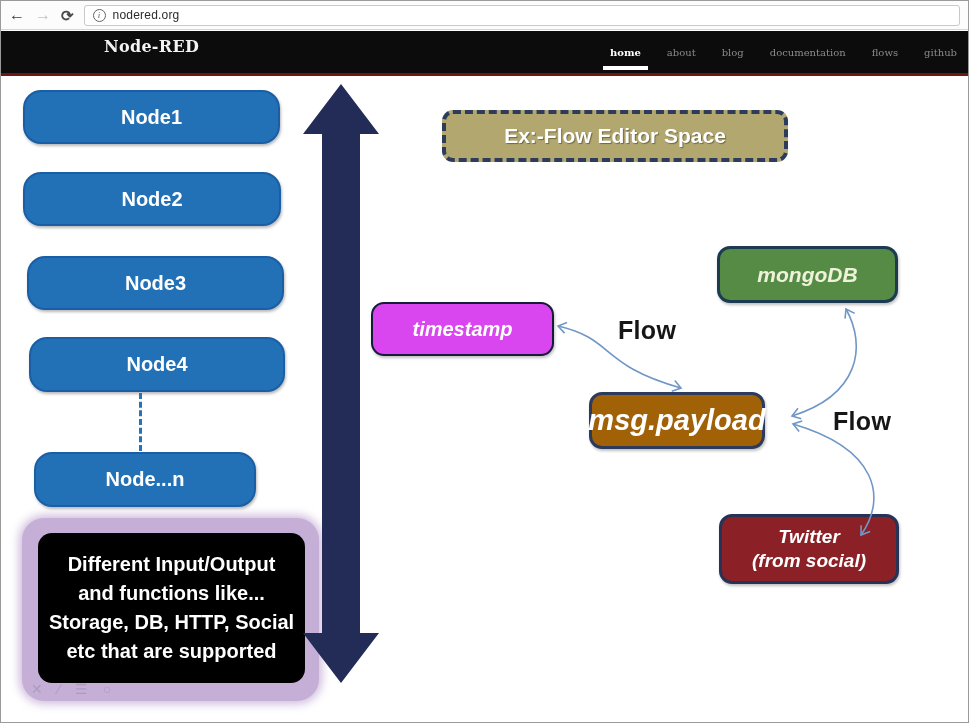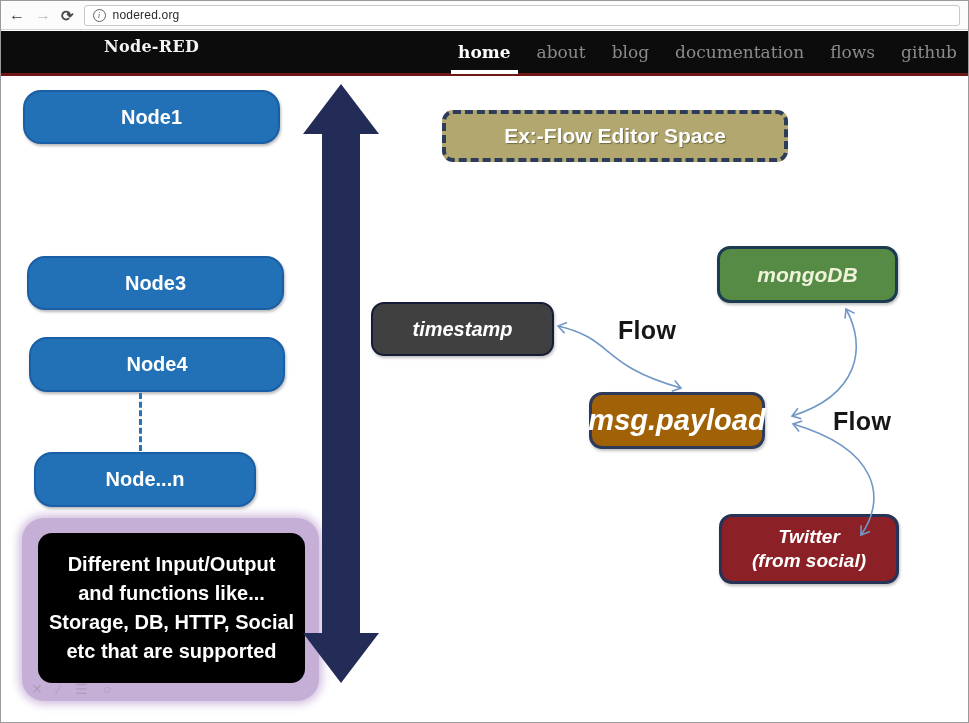--- a/index.html
+++ b/index.html
@@ -33,21 +33,21 @@
     position:absolute;left:0;top:30px;right:0;height:45px;background:#0c0c0c;
     border-bottom:3px solid #6e1715;
   }
   .brand{
     position:absolute;left:103px;top:0;height:30px;display:flex;align-items:center;
     color:#f3f3f3;font-family:"DejaVu Serif","Liberation Serif",serif;
     font-weight:bold;font-size:16px;letter-spacing:.3px;
   }
   .nav-links{
     position:absolute;right:11px;top:0;height:42px;display:flex;align-items:center;gap:26px;
-    font-family:"DejaVu Serif","Liberation Serif",serif;font-size:17px;
+    font-family:"DejaVu Serif","Liberation Serif",serif;font-size:10px;
   }
   .nav-link{color:#8b8b8b;cursor:pointer;position:relative;padding:4px 0;}
   .nav-link.active{color:#ffffff;font-weight:bold;}
   .nav-link.active::after{
     content:"";position:absolute;left:-7px;right:-7px;bottom:-8px;height:4px;background:#ffffff;
   }
   
   .node-box{
     position:absolute;background:#2271b6;border:2px solid #1a5ea6;border-radius:18px;
     color:#ffffff;font-size:20px;font-weight:bold;display:flex;align-items:center;
@@ -70,21 +70,21 @@
   .flow-editor{
     position:absolute;left:441px;top:109px;width:346px;height:52px;background:#b2a76f;
     border:4px dashed #2c3c5a;border-radius:11px;display:flex;align-items:center;
     justify-content:center;color:#fff;font-size:21px;font-weight:bold;
     text-shadow:1px 1px 1px rgba(90,85,50,.75);
   }
   .pill{
     position:absolute;border-radius:13px;display:flex;flex-direction:column;align-items:center;
     justify-content:center;font-weight:bold;box-shadow:1px 2px 3px rgba(0,0,0,.25);font-style:italic;
   }
-  .timestamp{left:370px;top:301px;width:183px;height:54px;background:#404040;
+  .timestamp{left:370px;top:301px;width:183px;height:54px;background:#d946ef;
     border:2px solid #151c38;color:#fff;font-size:20px;}
   .mongodb{left:716px;top:245px;width:181px;height:57px;background:#568b45;
     border:3px solid #1d3b50;color:#eef2da;font-size:21px;}
   .payload{left:588px;top:391px;width:176px;height:57px;background:#a16207;
     border:3px solid #2c3a5c;color:#fff;font-size:29px;}
   .twitter{left:718px;top:513px;width:180px;height:70px;background:#8b2126;
     border:3px solid #263356;color:#fff;font-size:19px;line-height:24px;}
   .flow-label{
     position:absolute;color:#161616;font-size:25px;font-weight:bold;letter-spacing:.3px;
   }
@@ -114,20 +114,21 @@
       <span class="nav-link active">home</span>
       <span class="nav-link">about</span>
       <span class="nav-link">blog</span>
       <span class="nav-link">documentation</span>
       <span class="nav-link">flows</span>
       <span class="nav-link">github</span>
     </div>
   </div>
 
   <div class="node-box" style="left:22px;top:89px;width:257px;height:54px;">Node1</div>
+  <div class="node-box" style="left:22px;top:171px;width:258px;height:54px;">Node2</div>
   <div class="node-box" style="left:26px;top:255px;width:257px;height:54px;">Node3</div>
   <div class="node-box" style="left:28px;top:336px;width:256px;height:55px;">Node4</div>
   <div class="dashed-link" style="left:138px;top:392px;height:58px;"></div>
   <div class="node-box" style="left:33px;top:451px;width:222px;height:55px;">Node...n</div>
 
   <div class="glow-box">
     <div class="caption-box">
       <div>Different Input/Output</div>
       <div>and functions like...</div>
       <div>Storage, DB, HTTP, Social</div>

